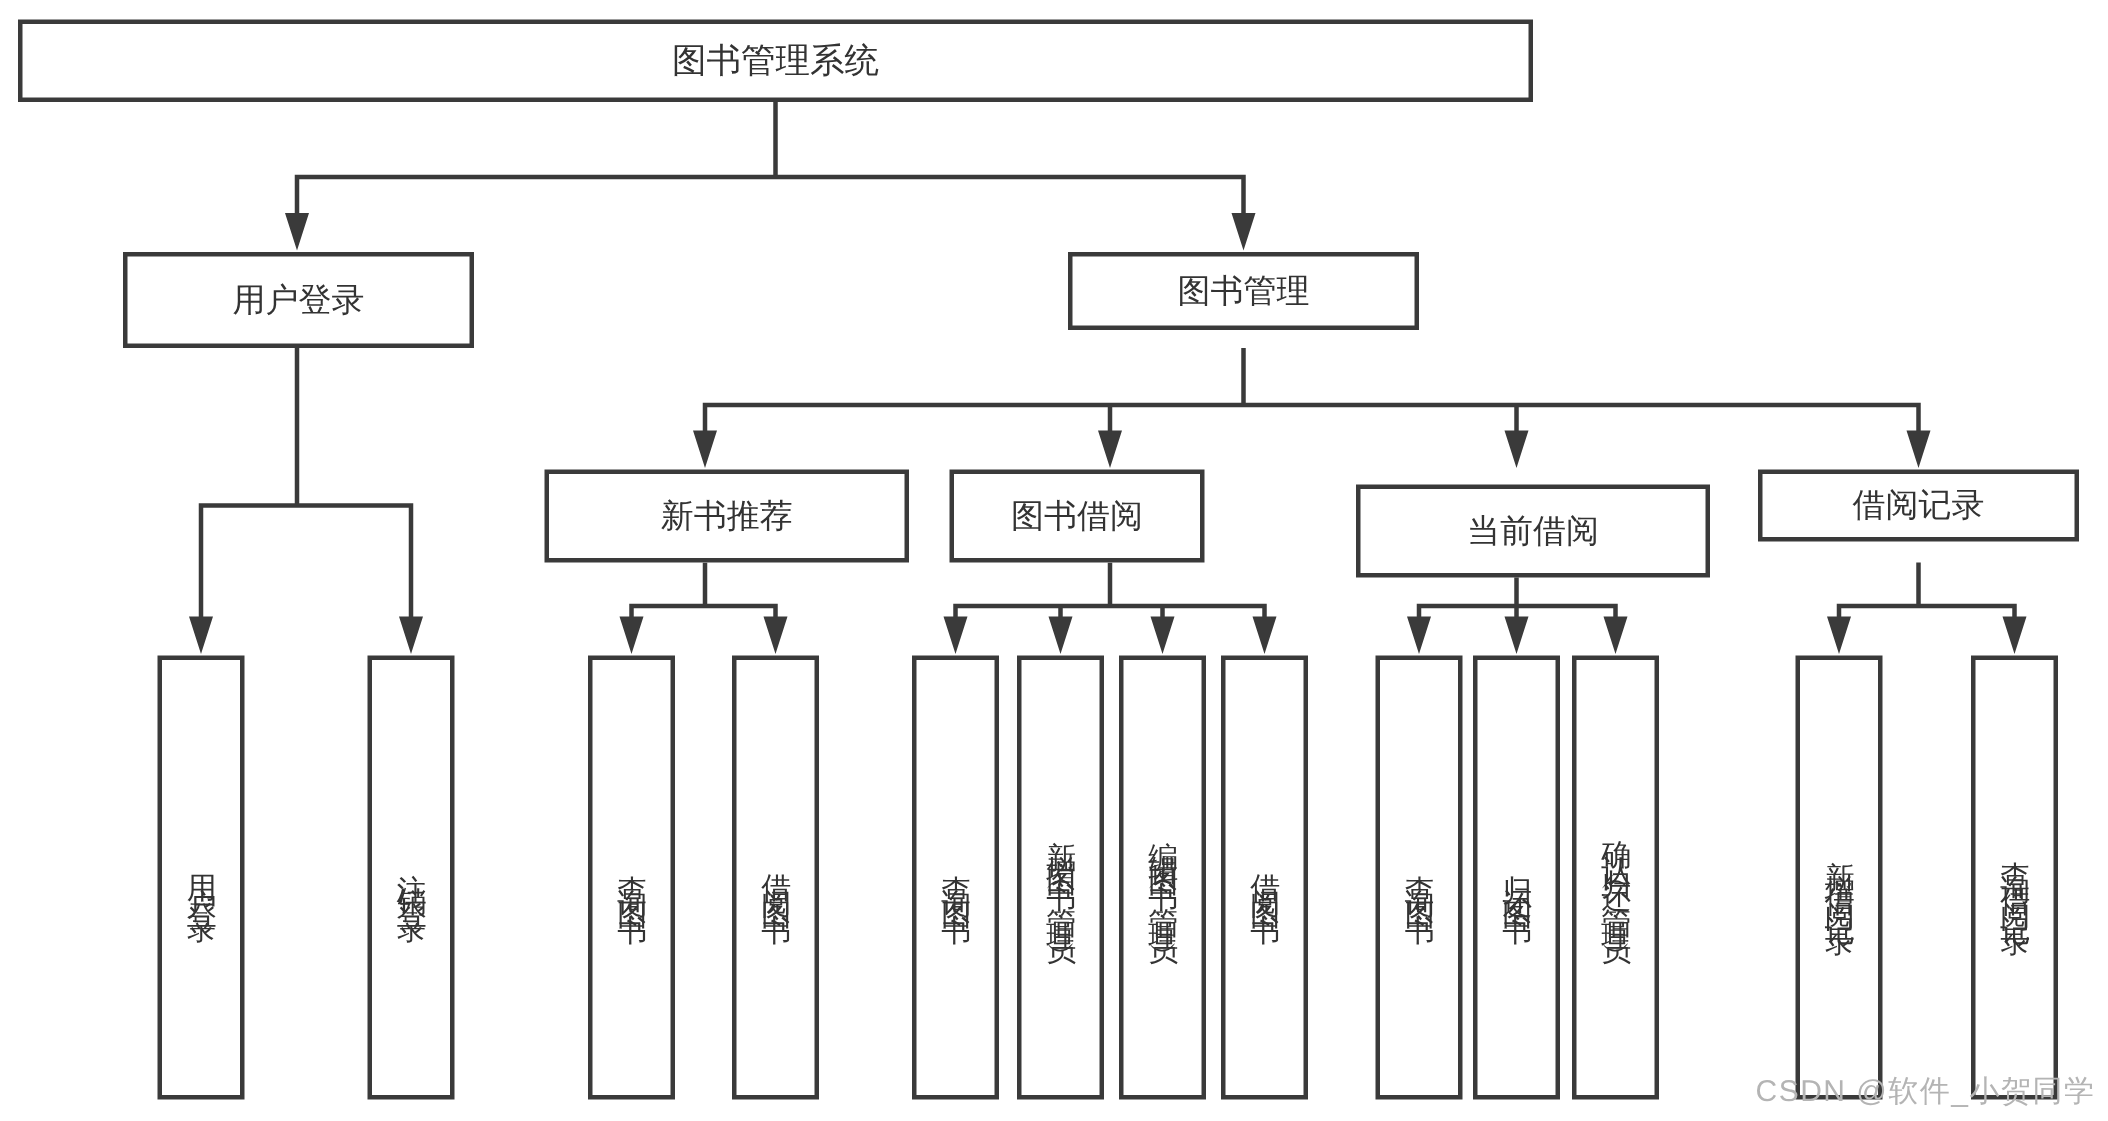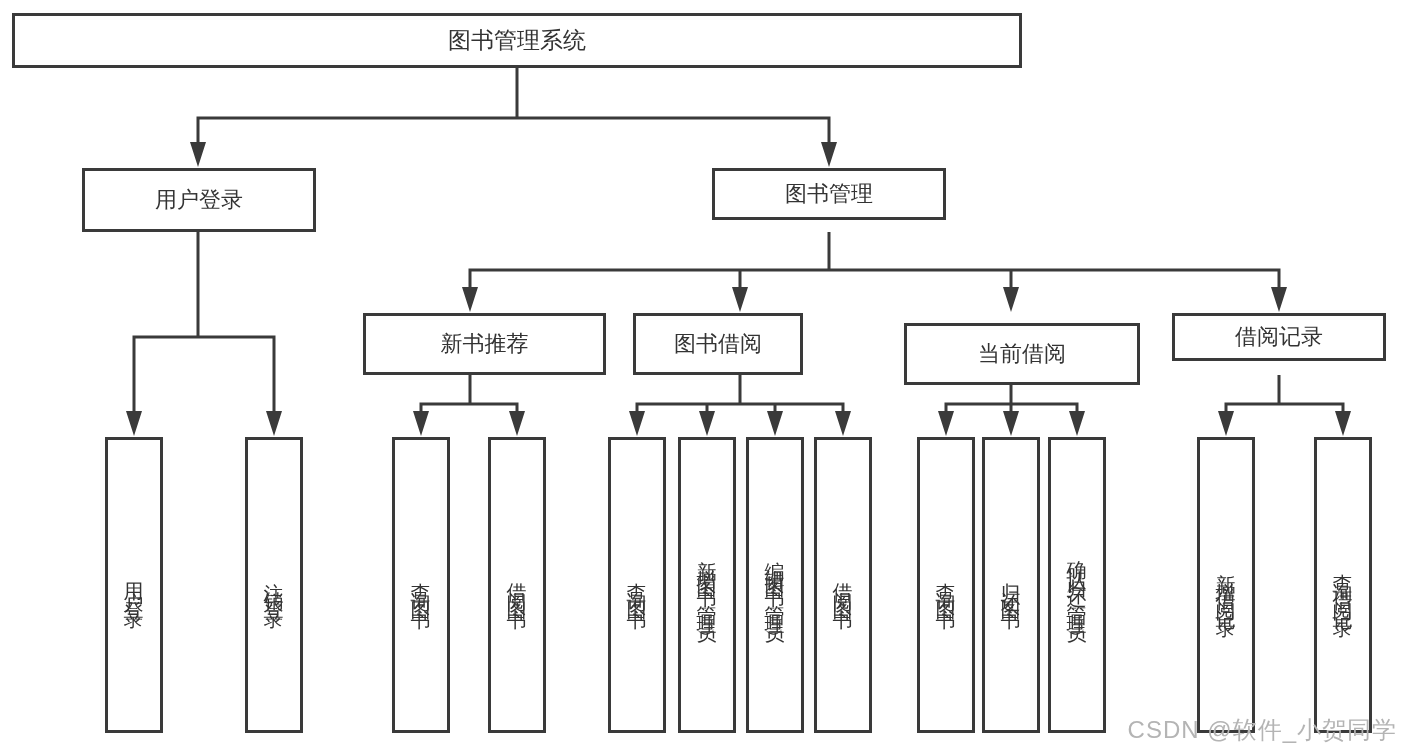--- a/index.html
+++ b/index.html
@@ -33,21 +33,21 @@
     writing-mode:vertical-rl;
     text-orientation:mixed;
     letter-spacing:9px;
     line-height:1;
     white-space:nowrap;
   }
   .watermark {
     position:absolute;
     right:8px; top:714px;
     z-index:10;
-    font-size:24px;
+    font-size:20px;
     color:#b4b4b4;
     letter-spacing:1px;
     white-space:nowrap;
   }
 </style>
 </head>
 <body>
 
 <div class="canvas">
 

